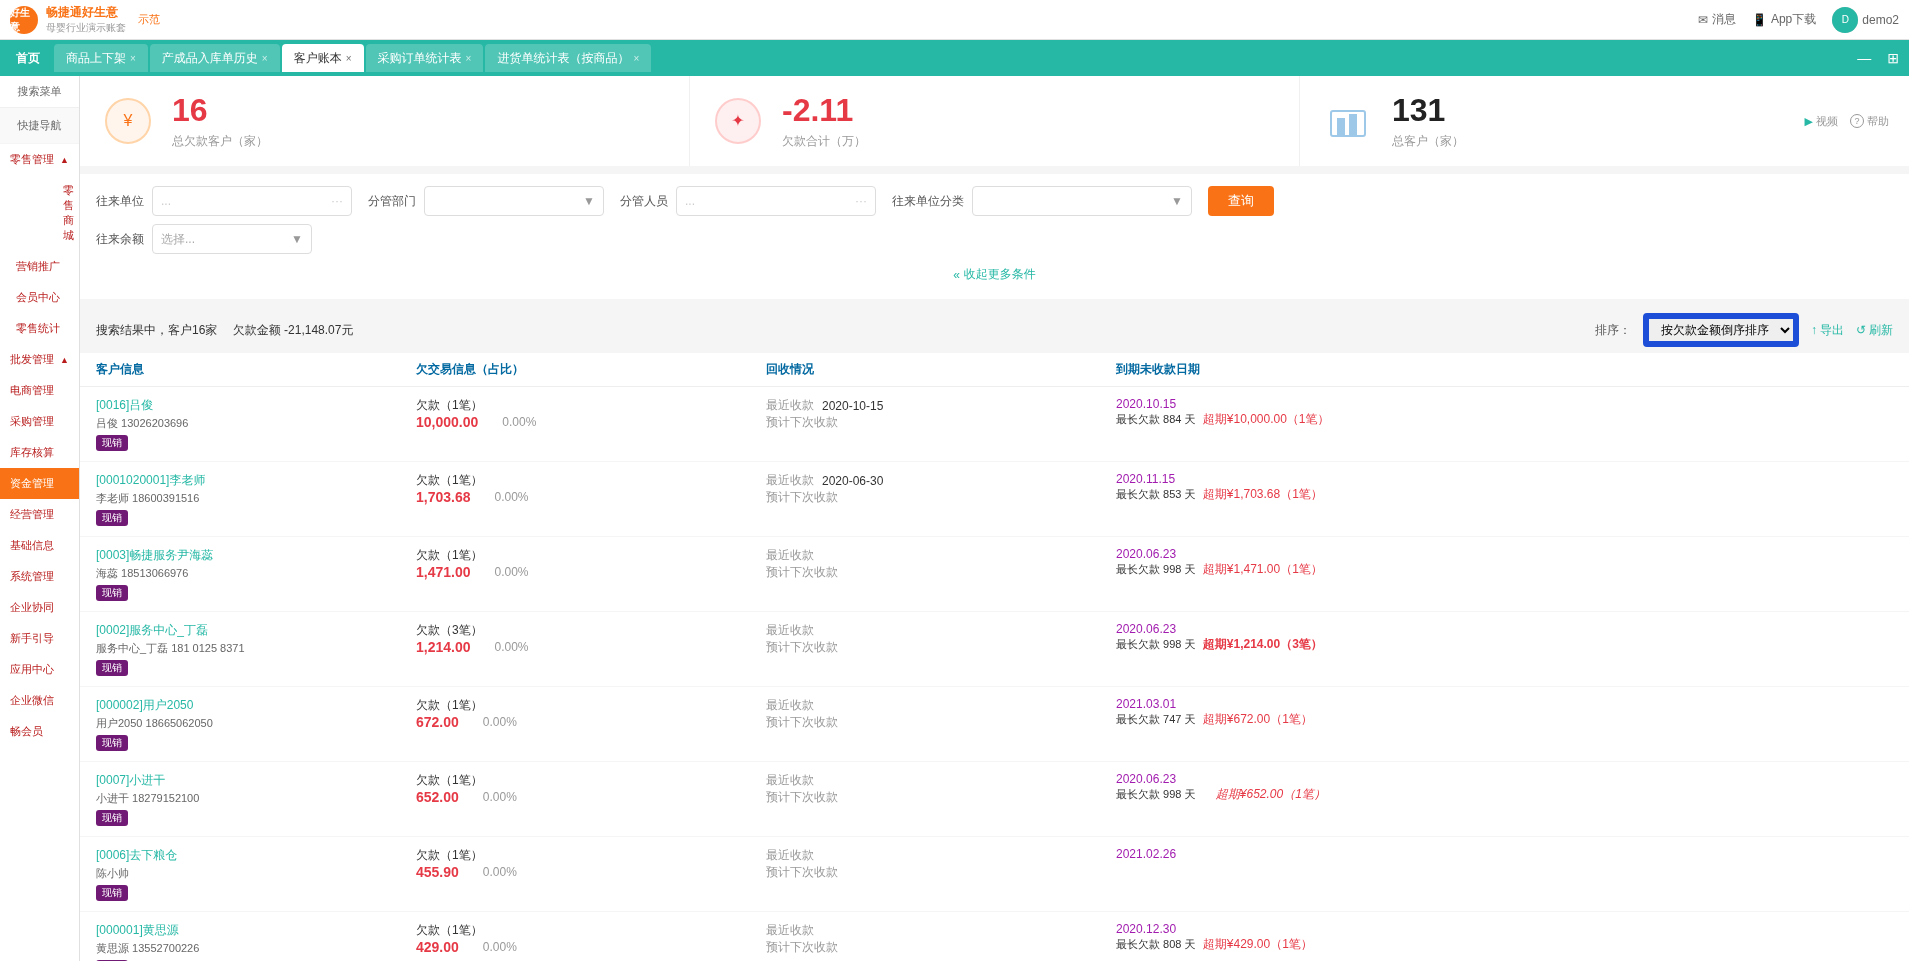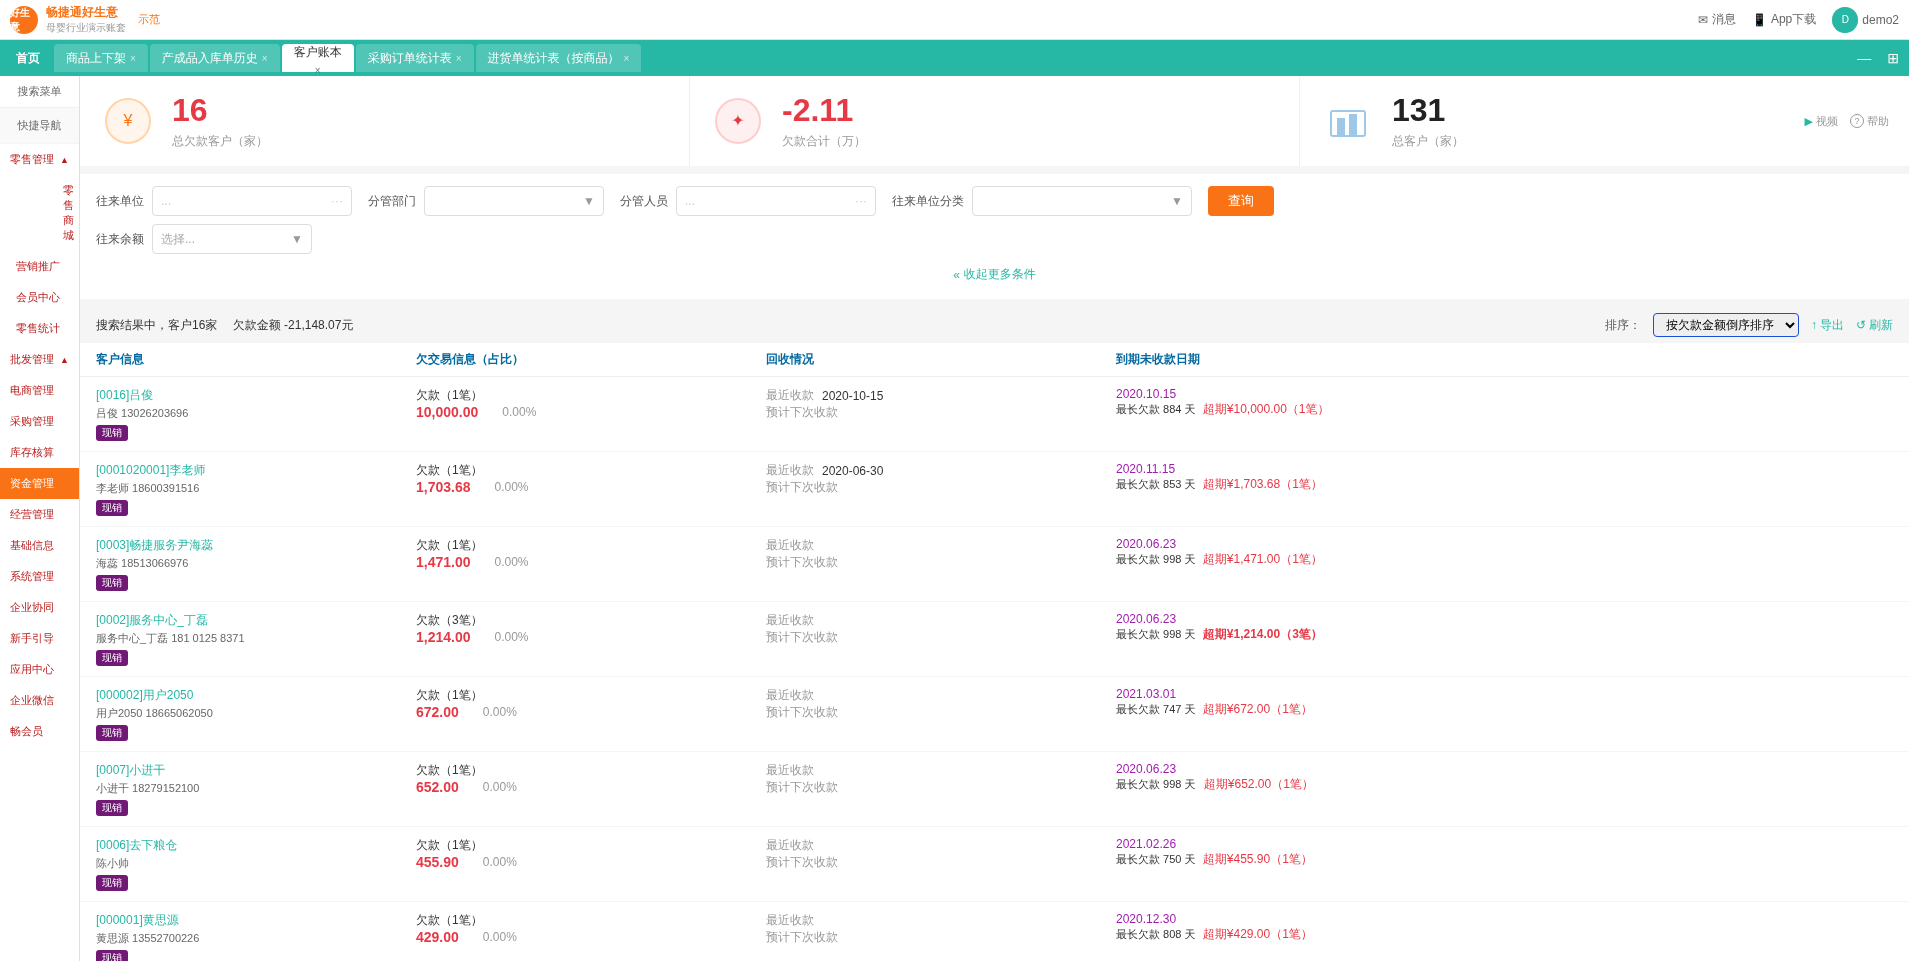--- a/index.html
+++ b/index.html
@@ -19,21 +19,21 @@
     
     .tab-bar {
       display: flex; align-items: center; background: #26b8a5; height: 36px;
       padding: 0 4px; overflow: hidden;
     }
     .tab {
       display: flex; align-items: center; padding: 0 12px; height: 28px;
       border-radius: 4px 4px 0 0; font-size: 12px; cursor: pointer; white-space: nowrap;
       gap: 4px; margin-right: 2px;
     }
-    .tab.active { background: #fff; color: #333; flex-direction: column; }
+    .tab.active { background: #fff; color: #333; }
     .tab.inactive { background: rgba(255,255,255,0.2); color: #fff; }
     .tab .close { font-size: 10px; opacity: 0.7; }
     .tab-first { background: transparent !important; color: #fff !important; font-weight: bold; }
     .tab-bar-right { margin-left: auto; display: flex; gap: 4px; }
     .tab-bar-btn { color: #fff; font-size: 14px; cursor: pointer; padding: 2px 6px; }
 
     
     .main-layout { display: flex; height: calc(961px - 40px - 36px); }
 
     
@@ -77,21 +77,21 @@
     }
     .filter-btn-search {
       background: #f97316; color: #fff; border: none; border-radius: 4px;
       padding: 6px 20px; font-size: 13px; cursor: pointer; height: 30px;
     }
     .collapse-btn { display: flex; align-items: center; justify-content: center; gap: 4px; font-size: 12px; color: #26b8a5; cursor: pointer; padding: 4px 0; }
 
     
     .results-bar { background: #f5f5f5; padding: 6px 16px; display: flex; align-items: center; justify-content: space-between; }
     .results-actions { display: flex; align-items: center; gap: 12px; font-size: 12px; color: #555; }
-    .sort-select { border: 1px solid #1d4ed8; padding: 3px 8px; border-radius: 4px; font-size: 12px; cursor: pointer; text-align: right; }
+    .sort-select { border: 6px solid #1d4ed8; padding: 3px 8px; border-radius: 4px; font-size: 12px; cursor: pointer; text-align: right; }
     .action-btn { display: flex; align-items: center; gap: 3px; cursor: pointer; color: #26b8a5; }
 
     
     .table-container { background: #fff; }
     .table-header { display: grid; grid-template-columns: 320px 350px 350px 1fr; padding: 8px 16px; border-bottom: 1px solid #eee; font-size: 12px; color: #0369a1; font-weight: bold; }
     .table-row { display: grid; grid-template-columns: 320px 350px 350px 1fr; padding: 10px 16px; border-bottom: 1px solid #f5f5f5; align-items: start; }
     .customer-name { color: #26b8a5; font-size: 12px; cursor: pointer; }
     .customer-phone { font-size: 11px; color: #666; margin: 2px 0; }
     .customer-tag { display: inline-block; background: #701a75; color: #fff; border-radius: 3px; padding: 1px 6px; font-size: 10px; margin-top: 2px; }
     .debt-count { font-size: 12px; color: #333; }
@@ -537,21 +537,21 @@
             <span class="recovery-label">最近收款</span>
           </div>
           <div>
             <span class="recovery-next">预计下次收款</span>
           </div>
         </div>
         <div>
           <div class="due-date">2020.06.23</div>
           <div>
             <span class="overdue-days">最长欠款 998 天</span>
-            <span style="margin-left:5px;" class="overdue-text">超期¥652.00（1笔）</span>
+            <span style="margin-left:17px;font-style:italic;" class="overdue-text">超期¥652.00（1笔）</span>
           </div>
         </div>
       </div>
 
       <div class="table-row">
         <div>
           <div class="customer-name">[0006]去下粮仓</div>
           <div class="customer-phone">陈小帅</div>
           <span class="customer-tag">现销</span>
         </div>
@@ -565,24 +565,20 @@
         <div>
           <div style="display:flex;gap:8px;align-items:center;">
             <span class="recovery-label">最近收款</span>
           </div>
           <div>
             <span class="recovery-next">预计下次收款</span>
           </div>
         </div>
         <div>
           <div class="due-date">2021.02.26</div>
-          <div>
-            <span class="overdue-days">最长欠款 750 天</span>
-            <span style="margin-left:4px;" class="overdue-text">超期¥455.90（1笔）</span>
-          </div>
         </div>
       </div>
 
       <div class="table-row">
         <div>
           <div class="customer-name">[000001]黄思源</div>
           <div class="customer-phone">黄思源  13552700226</div>
           <span class="customer-tag">现销</span>
         </div>
         <div>

